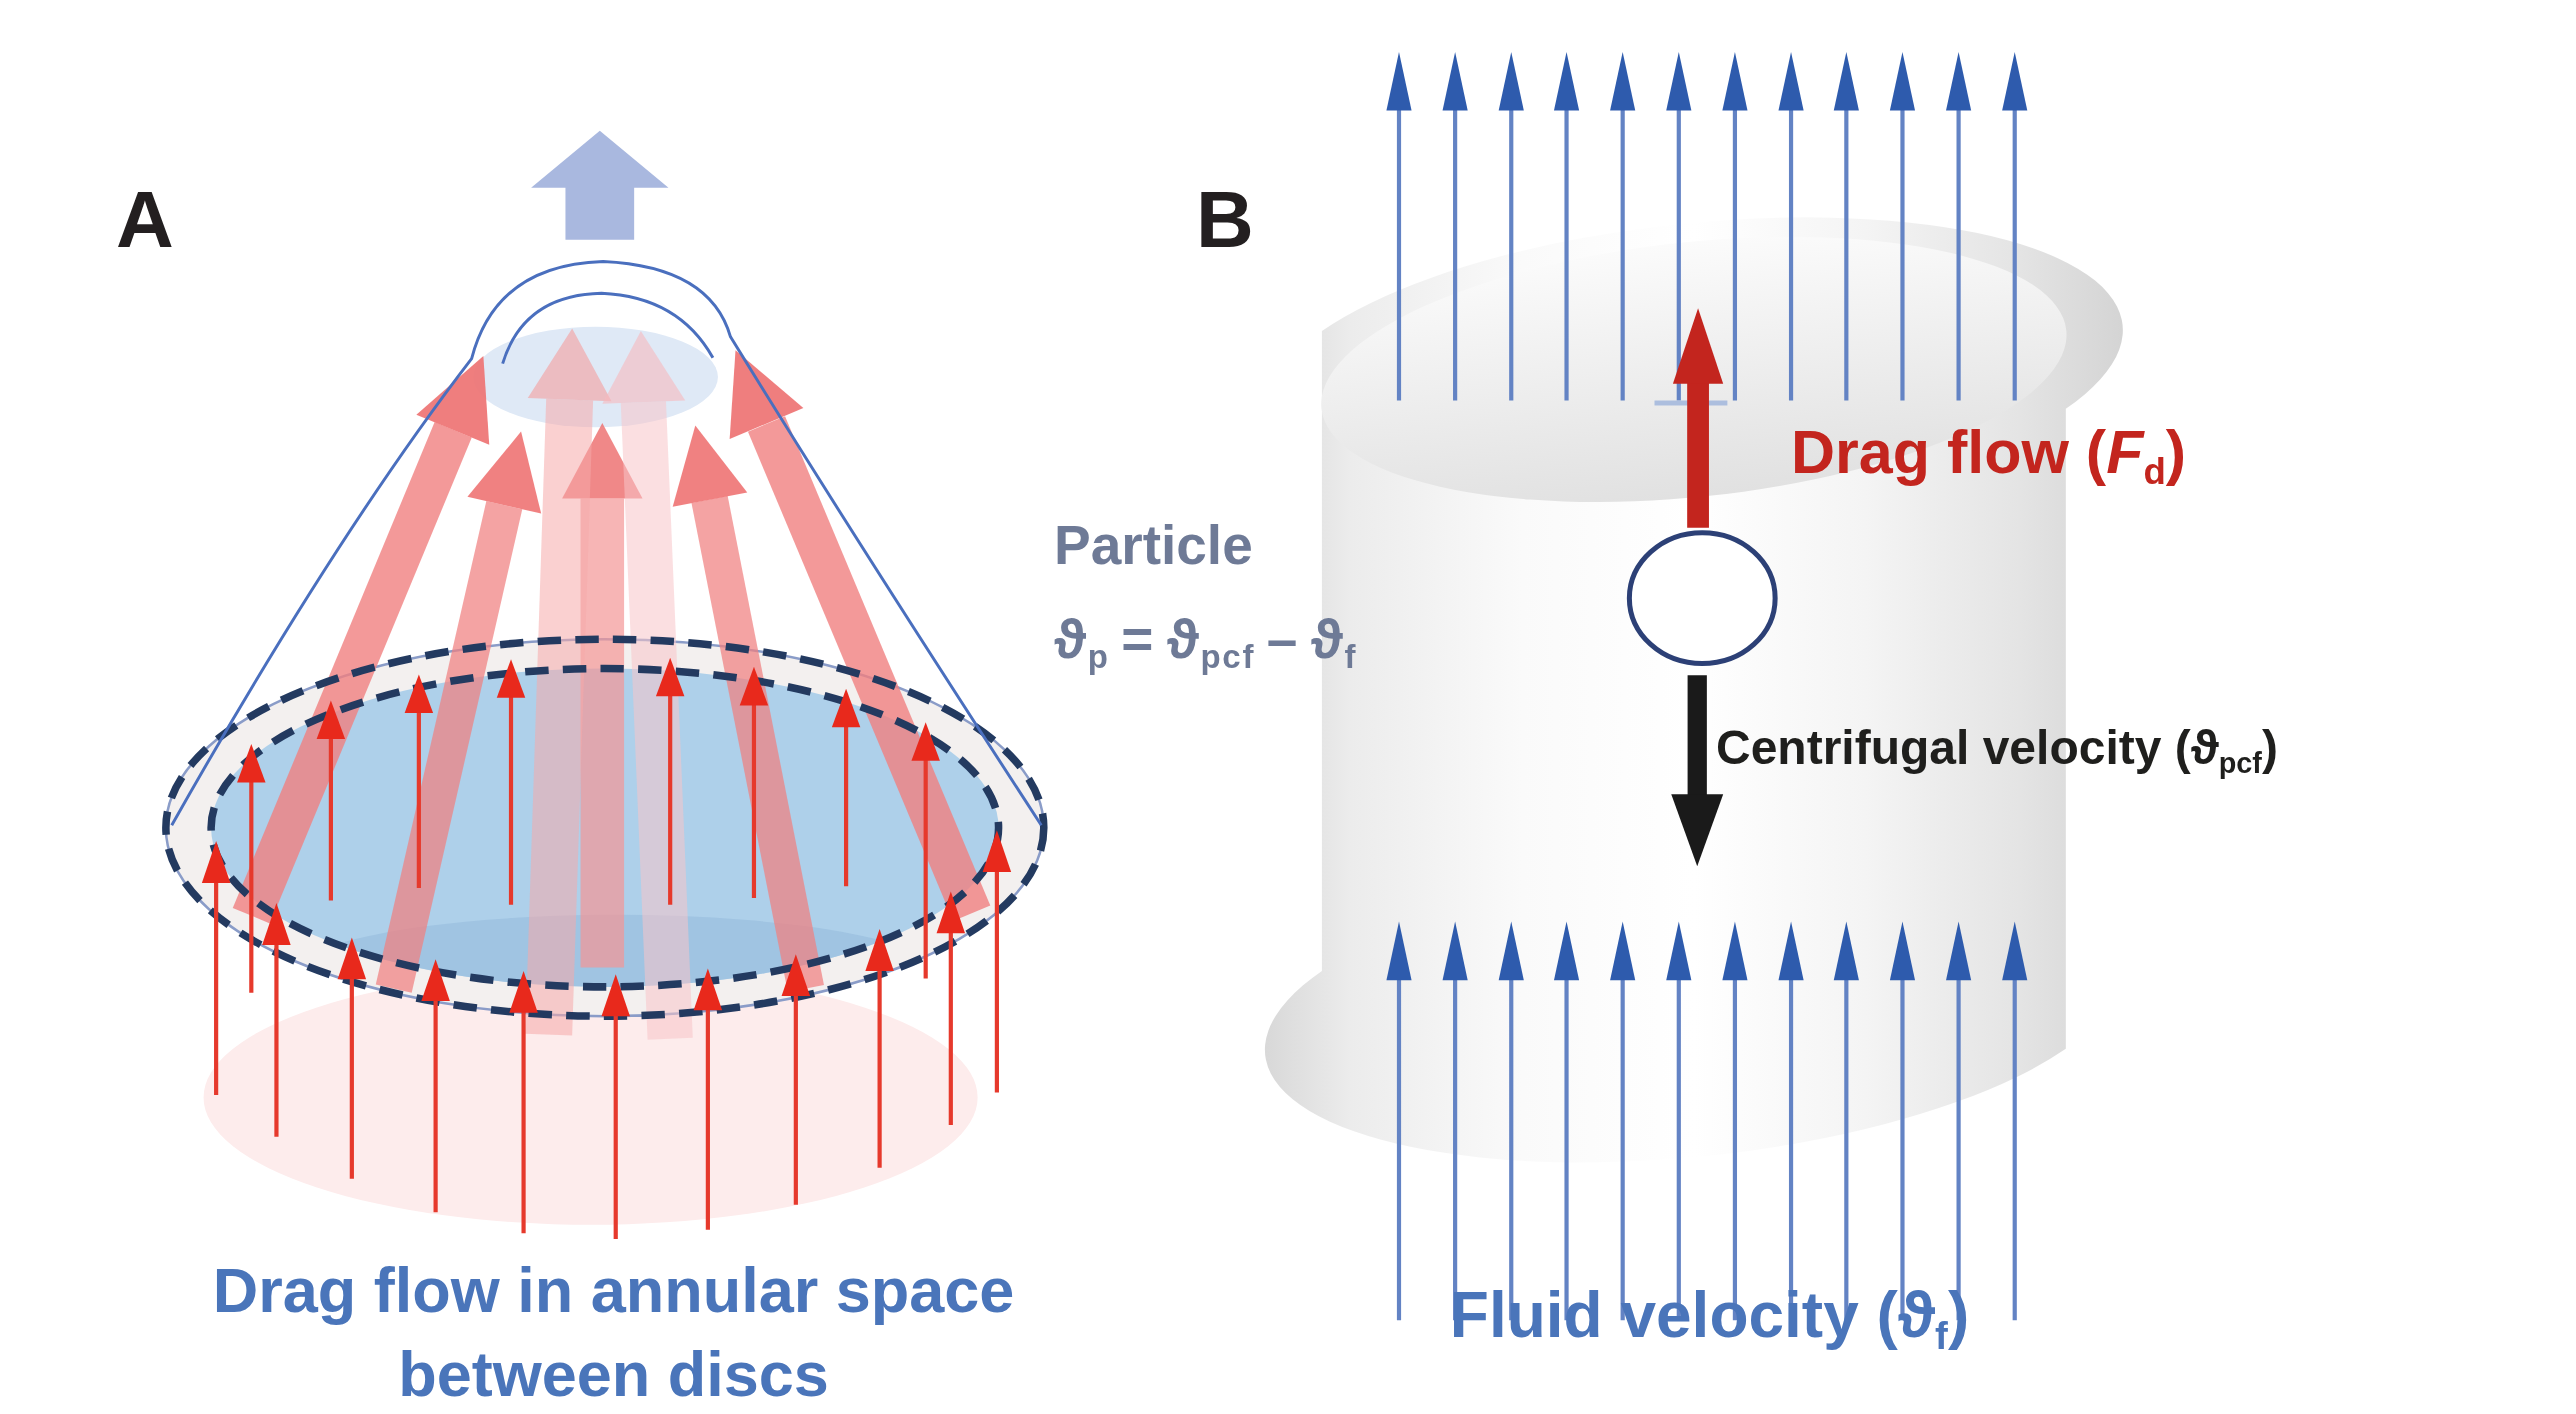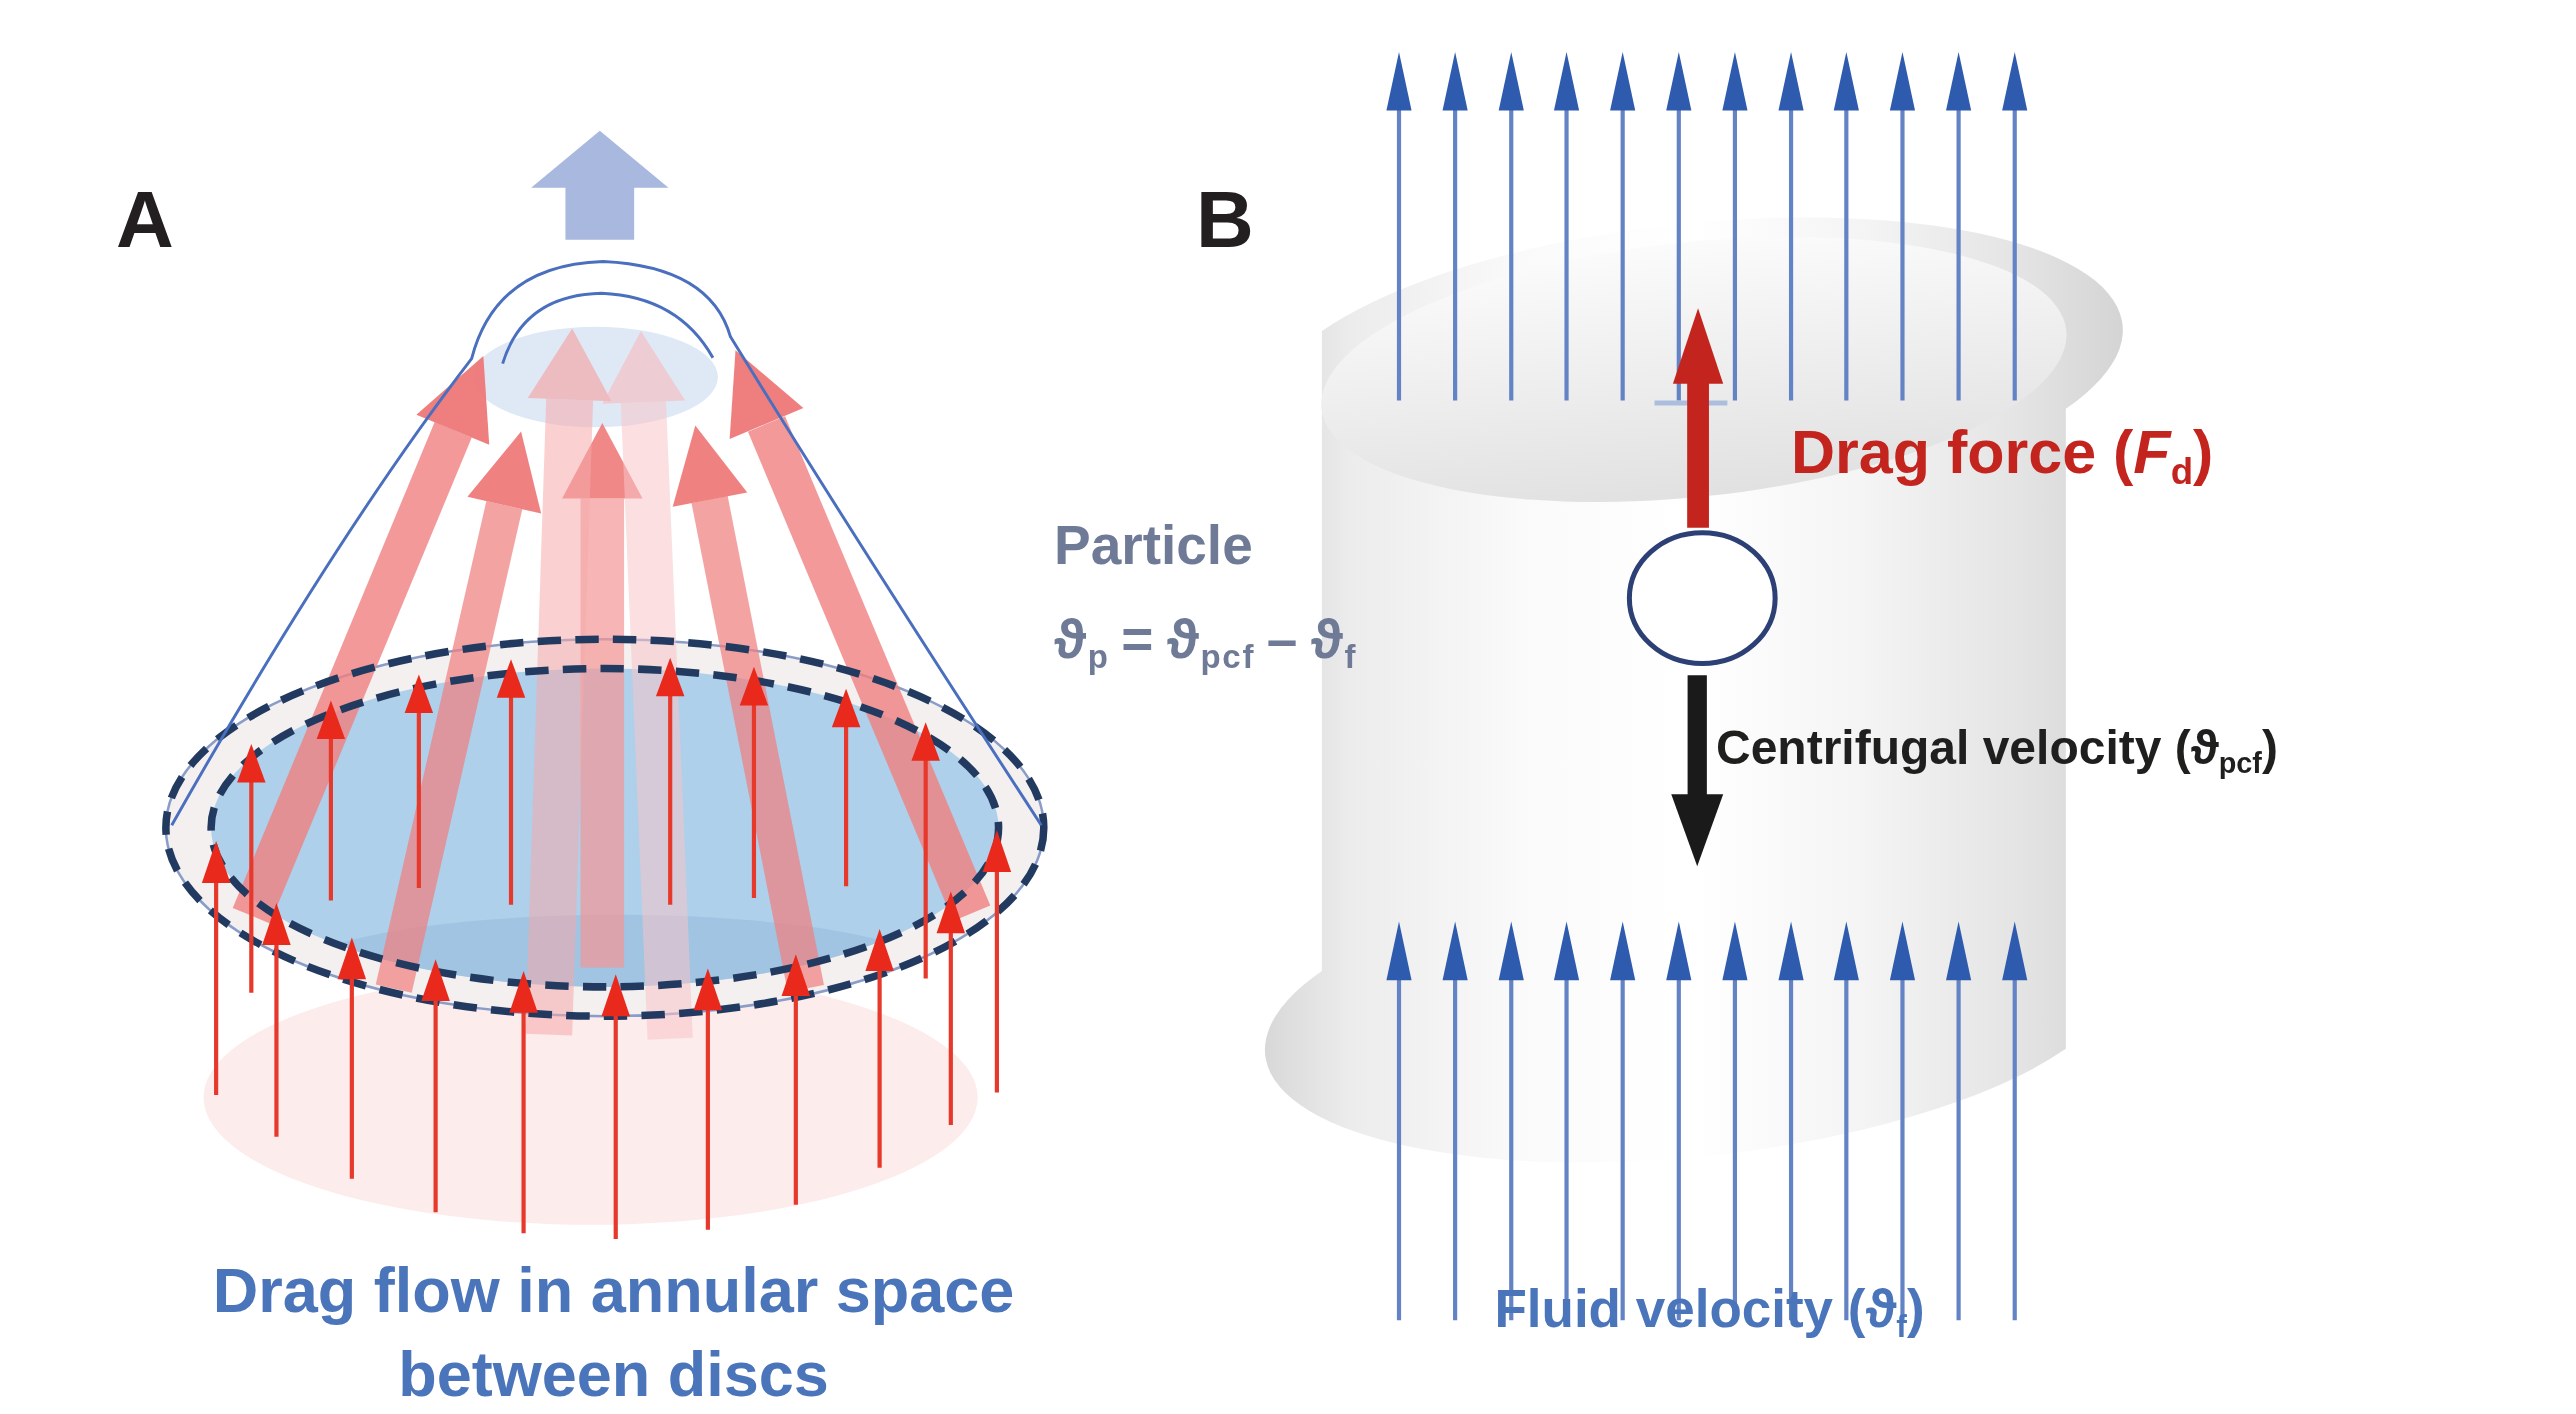--- a/index.html
+++ b/index.html
@@ -5,21 +5,21 @@
   html,body{margin:0;padding:0;background:#ffffff;}
   .canvas{
     position:relative;width:2576px;height:1415px;overflow:hidden;
     font-family:"Liberation Sans",sans-serif;background:#ffffff;
   }
   .canvas svg{position:absolute;left:0;top:0;}
   .txt{position:absolute;white-space:nowrap;font-weight:700;}
   .panel-label{font-size:80px;color:#231f20;font-weight:700;}
   .drag-label{left:1791px;top:417px;font-size:61px;color:#c3251e;}
   .centrifugal-label{left:1716px;top:720px;font-size:48px;color:#1f1f1d;}
-  .fluid-label{left:1215px;top:1278px;width:989px;text-align:center;font-size:53px;color:#4a75ba;}
+  .fluid-label{left:1215px;top:1278px;width:989px;text-align:center;font-size:64px;color:#4a75ba;}
   .particle-block{
     position:absolute;left:1054px;top:498px;width:605px;
     font-weight:700;font-size:55px;color:#6e7a96;line-height:94px;white-space:nowrap;
   }
   .captionA{
     position:absolute;left:111px;top:1248px;width:1005px;text-align:center;
     font-weight:700;font-size:63px;color:#4a75ba;line-height:84px;white-space:nowrap;
   }
   .sub{font-size:0.60em;vertical-align:-0.30em;font-weight:700;}
   .ital{font-style:italic;}
@@ -215,21 +215,21 @@
       <line x1="2026" y1="806" x2="2026" y2="952" stroke="#1a1a1a" stroke-width="23"></line>
       <polygon points="2026,1034 1995,948 2057,948" fill="#1a1a1a"></polygon>
     </g>
   </g>
 </svg>
 
 <div class="txt panel-label" style="left:116px;top:174px;">A</div>
 <div class="txt panel-label" style="left:1196px;top:174px;">B</div>
 
 <div class="txt drag-label">
-  <span>Drag force (</span><span class="ital">F</span><span class="sub">d</span><span>)</span>
+  <span>Drag flow (</span><span class="ital">F</span><span class="sub">d</span><span>)</span>
 </div>
 
 <div class="particle-block">
   <div>Particle</div>
   <div class="eq">
     <span>ϑ</span><span class="sub">p</span><span class="op">=</span><span>ϑ</span><span class="sub">pcf</span><span class="op">–</span><span>ϑ</span><span class="sub">f</span>
   </div>
 </div>
 
 <div class="txt centrifugal-label">

